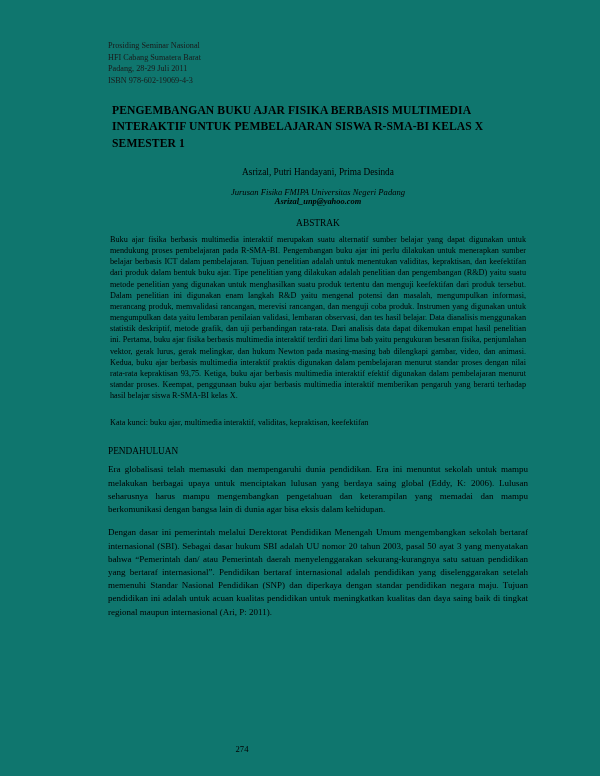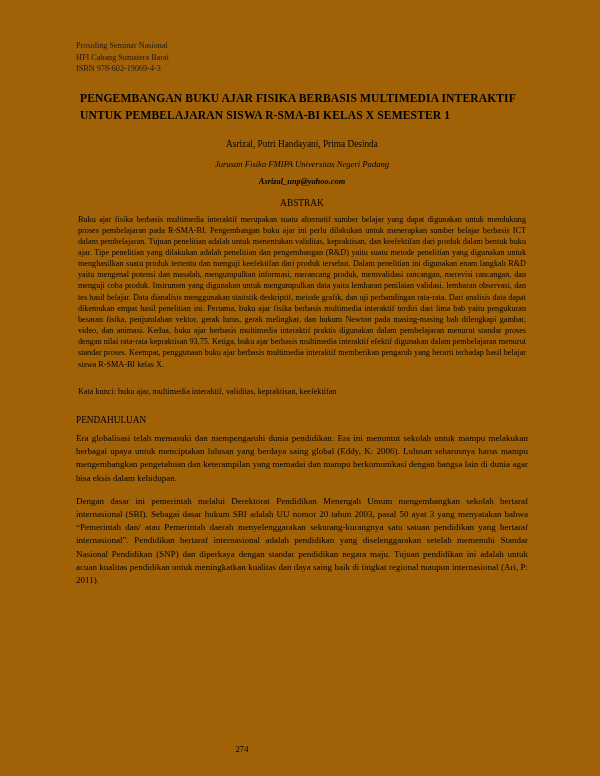--- a/index.html
+++ b/index.html
@@ -12,22 +12,22 @@
     background: #ffffff;
     font-family: "Liberation Serif", serif;
     color: #000000;
     overflow: hidden;
   }
   .page {
     position: relative;
     width: 600px;
     height: 776px;
     box-sizing: border-box;
-    padding: 40px 72px 20px 76px;
-    background: #a16207;
+    padding: 40px 72px 20px 108px;
+    background: #0f766e;
   }
   .header-block {
     font-size: 8.2px;
     line-height: 1.42;
     margin-bottom: 16px;
     color: #1a1a1a;
   }
   .header-block div {
     white-space: nowrap;
   }
@@ -42,21 +42,20 @@
   .authors {
     text-align: center;
     font-weight: normal;
     font-size: 9.3px;
     margin-bottom: 10px;
   }
   .affiliation {
     text-align: center;
     font-style: italic;
     font-size: 8.6px;
-    margin-bottom: 8px;
   }
   .email {
     text-align: center;
     font-style: italic;
     font-weight: bold;
     font-size: 8.4px;
     margin-bottom: 12px;
   }
   .section-center {
     text-align: center;
@@ -98,20 +97,21 @@
   }
 </style>
 </head>
 <body>
 
 <div class="page">
 
   <div class="header-block">
     <div>Prosiding Seminar Nasional</div>
     <div>HFI Cabang Sumatera Barat</div>
+    <div>Padang, 28-29 Juli 2011</div>
     <div>ISBN 978-602-19069-4-3</div>
   </div>
 
   <div class="title">PENGEMBANGAN BUKU AJAR FISIKA BERBASIS MULTIMEDIA INTERAKTIF UNTUK PEMBELAJARAN SISWA R-SMA-BI KELAS X SEMESTER 1</div>
 
   <div class="authors">Asrizal, Putri Handayani, Prima Desinda</div>
 
   <div class="affiliation">Jurusan Fisika FMIPA Universitas Negeri Padang</div>
 
   <div class="email">Asrizal_unp@yahoo.com</div>

